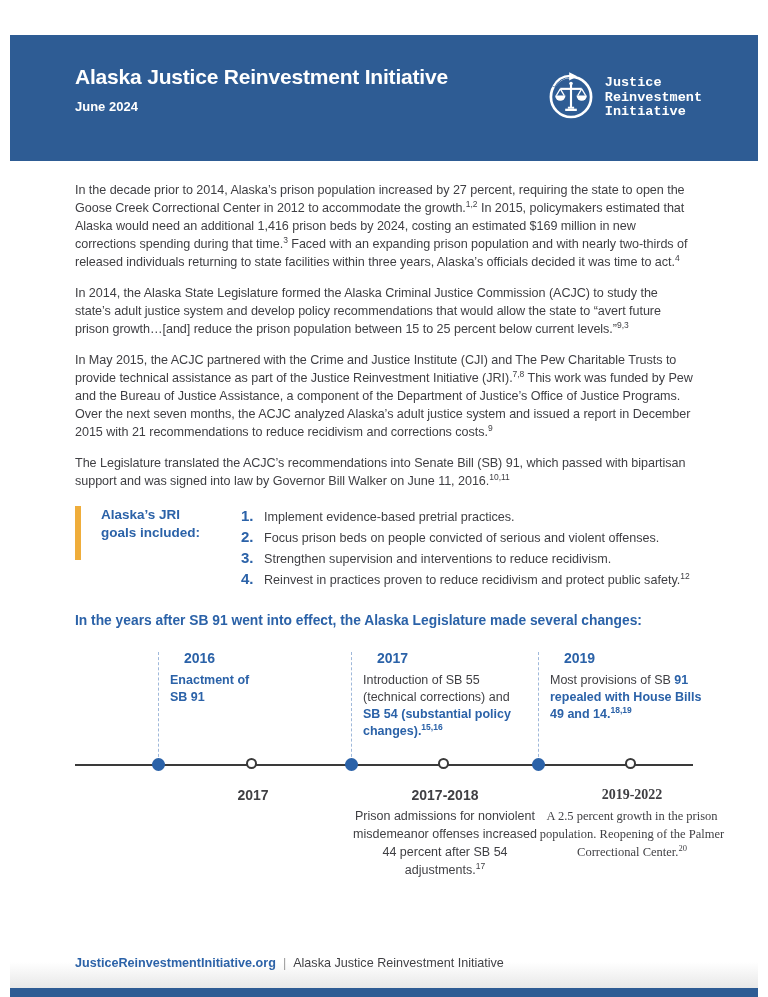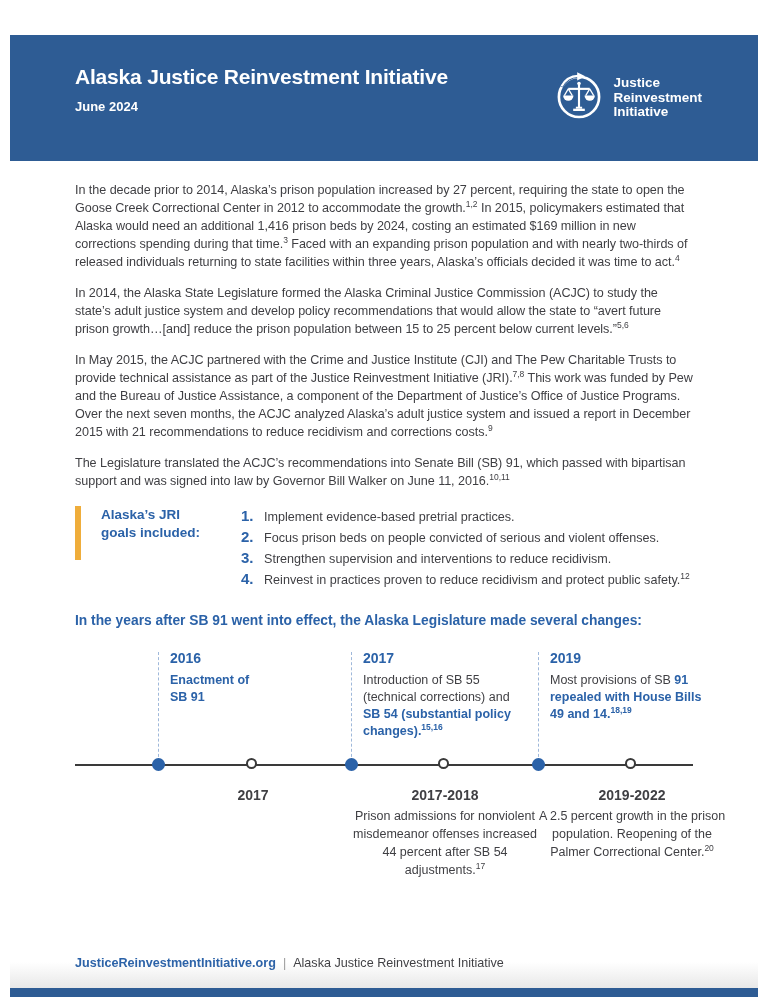--- a/index.html
+++ b/index.html
@@ -14,21 +14,21 @@
   html,body{background:#fff;}
   body{font-family:"Liberation Sans",sans-serif;color:var(--text);}
   .page{position:relative;width:748px;height:997px;background:#fff;overflow:hidden;margin:0 auto;}
 
   
   .band{margin-top:35px;height:126px;background:var(--band);position:relative;color:#fff;}
   .band-inner{padding:30px 58px 0 65px;}
   .page-title{font-size:21px;font-weight:700;letter-spacing:-0.2px;}
   .page-date{font-size:13px;font-weight:700;margin-top:10px;}
   .logo{position:absolute;top:36px;right:56px;display:flex;align-items:center;gap:9px;}
-  .logo-text{font-size:13.5px;font-weight:700;line-height:14.5px;}
+  .logo-text{font-size:13.5px;font-weight:700;line-height:14.5px;font-family:Liberation Mono, monospace;}
 
   
   .content{padding:20px 63px 0 65px;font-size:12.6px;line-height:18px;}
   .para{margin-bottom:13px;letter-spacing:-0.05px;}
   sup{font-size:8.5px;line-height:0;}
   .c-blue{color:var(--blue);font-weight:700;}
 
   
   .goals{display:flex;margin:16px 0 0 0;}
   .goal-bar{width:6px;height:54px;background:var(--gold);flex:none;}
@@ -47,23 +47,23 @@
   .conn-1{left:83px;} .conn-2{left:276px;} .conn-3{left:463px;}
   .tl-dot{position:absolute;top:112px;width:13px;height:13px;border-radius:50%;}
   .dot-filled{background:var(--blue);}
   .dot-open{width:11px;height:11px;background:#fff;border:2px solid var(--line);top:112px;}
   .df-1{left:77px;} .df-2{left:270px;} .df-3{left:457px;}
   .do-1{left:171px;} .do-2{left:363px;} .do-3{left:550px;}
   .tl-top{position:absolute;top:4px;font-size:12.5px;line-height:17px;}
   .top-1{left:95px;width:80px;}
   .top-2{left:288px;width:166px;}
   .top-3{left:475px;width:160px;}
-  .tl-year-top{color:var(--blue);font-weight:700;font-size:14px;margin-bottom:5px;}
+  .tl-year-top{color:var(--blue);font-weight:700;font-size:14px;margin-bottom:5px;margin-left:14px;}
   .tl-bottom{position:absolute;top:140px;width:192px;text-align:center;font-size:12.5px;line-height:18px;}
-  .bot-1{left:82px;} .bot-2{left:274px;} .bot-3{left:461px;}
+  .bot-1{left:82px;} .bot-2{left:274px;} .bot-3{left:461px;font-family:Liberation Serif, serif;}
   .tl-year-bottom{font-weight:700;font-size:14px;margin-bottom:3px;color:var(--text);}
 
   
   .footer{margin-top:8px;padding:0 63px 0 65px;font-size:12.6px;}
   .footer-url{color:var(--blue);font-weight:700;text-decoration:none;}
   .footer-sep{color:#9a9a9a;margin:0 7px;}
 
   .bottom-fade{position:absolute;left:0;right:0;bottom:9px;height:26px;
     background:linear-gradient(to bottom, rgba(150,150,150,0), rgba(150,150,150,0.22));}
   .bottom-band{position:absolute;left:0;right:0;bottom:0;height:9px;background:var(--band);}
@@ -102,21 +102,21 @@
         <span>Justice</span><br>
         <span>Reinvestment</span><br>
         <span>Initiative</span>
       </span>
     </div>
   </div>
 
   <div class="content">
 
     <p class="para"><span>In the decade prior to 2014, Alaska’s prison population increased by 27 percent, requiring the state to open the Goose Creek Correctional Center in 2012 to accommodate the growth.</span><sup>1,2</sup><span> In 2015, policymakers estimated that Alaska would need an additional 1,416 prison beds by 2024, costing an estimated $169 million in new corrections spending during that time.</span><sup>3</sup><span> Faced with an expanding prison population and with nearly two-thirds of released individuals returning to state facilities within three years, Alaska’s officials decided it was time to act.</span><sup>4</sup></p>
-    <p class="para"><span>In 2014, the Alaska State Legislature formed the Alaska Criminal Justice Commission (ACJC) to study the state’s adult justice system and develop policy recommendations that would allow the state to “avert future prison growth…[and] reduce the prison population between 15 to 25 percent below current levels.”</span><sup>5,6</sup></p>
+    <p class="para"><span>In 2014, the Alaska State Legislature formed the Alaska Criminal Justice Commission (ACJC) to study the state’s adult justice system and develop policy recommendations that would allow the state to “avert future prison growth…[and] reduce the prison population between 15 to 25 percent below current levels.”</span><sup>9,3</sup></p>
     <p class="para"><span>In May 2015, the ACJC partnered with the Crime and Justice Institute (CJI) and The Pew Charitable Trusts to provide technical assistance as part of the Justice Reinvestment Initiative (JRI).</span><sup>7,8</sup><span> This work was funded by Pew and the Bureau of Justice Assistance, a component of the Department of Justice’s Office of Justice Programs. Over the next seven months, the ACJC analyzed Alaska’s adult justice system and issued a report in December 2015 with 21 recommendations to reduce recidivism and corrections costs.</span><sup>9</sup></p>
     <p class="para"><span>The Legislature translated the ACJC’s recommendations into Senate Bill (SB) 91, which passed with bipartisan support and was signed into law by Governor Bill Walker on June 11, 2016.</span><sup>10,11</sup></p>
 
     <div class="goals">
       <div class="goal-bar"></div>
       <div class="goals-label">Alaska’s JRI goals included:</div>
       <div class="goals-list">
         <div class="goal-item">
           <span class="goal-num">1.</span>
           <span><span>Implement evidence-based pretrial practices.</span></span>

